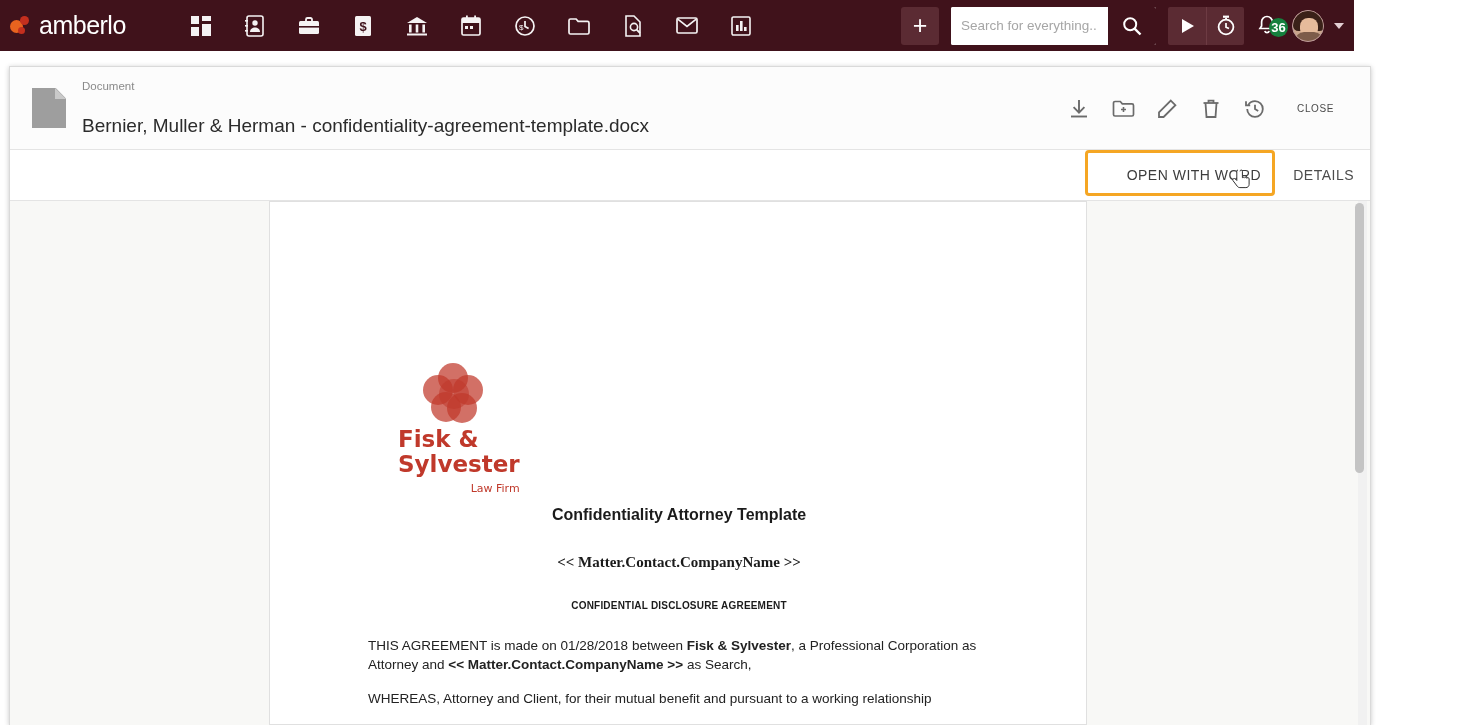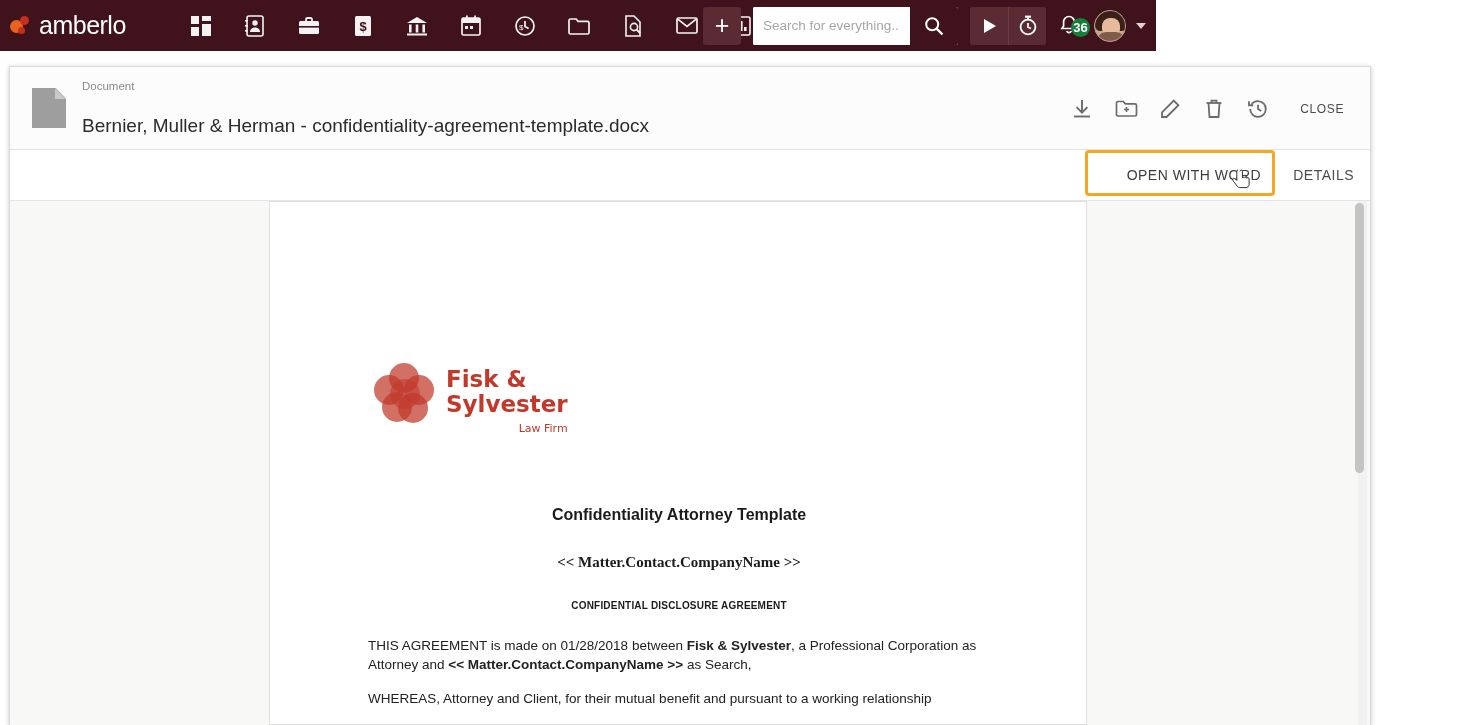--- a/index.html
+++ b/index.html
@@ -13,21 +13,21 @@
   #page {
     position: relative;
     width: 1458px; height: 725px;
     background: #ffffff;
     overflow: hidden;
   }
 
   
   .topbar {
     position: absolute; top: 0; left: 0;
-    width: 1156px; height: 51px;
+    width: 1354px; height: 51px;
     background: #40121b;
     display: flex; align-items: center;
   }
   .brand {
     display: flex; align-items: center;
     margin-left: 10px;
     width: 150px;
   }
   .brand-mark { position: relative; width: 26px; height: 22px; }
   .brand-mark .c1 {
@@ -161,22 +161,22 @@
   .header-actions {
     position: absolute; right: 20px; top: 0; height: 83px;
     display: flex; align-items: center; gap: 0;
   }
   .hact {
     width: 44px; height: 44px;
     display: flex; align-items: center; justify-content: center;
     color: #6b6b6b;
   }
   .close-btn {
-    margin-left: 14px; margin-right: 0;
-    font-size: 12px; color: #4a4a4a; letter-spacing: 0.6px;
+    margin-left: 14px; margin-right: 10px;
+    font-size: 10px; color: #4a4a4a; letter-spacing: 0.6px;
     padding: 8px 6px;
   }
 
   
   .tabrow {
     position: relative;
     height: 51px;
     border-bottom: 1px solid #e4e4e4;
     display: flex; align-items: center; justify-content: flex-end;
     background: #ffffff;
@@ -211,22 +211,22 @@
   }
   .page-sheet {
     position: absolute;
     left: 259px; top: 0px;
     width: 818px; height: 524px;
     background: #ffffff;
     border: 1px solid #e0e0e0;
     overflow: hidden;
   }
   .logo-block {
-    position: absolute; left: 104px; top: 161px;
-    display: flex; align-items: flex-start;
+    position: absolute; left: 128px; top: 161px;
+    display: flex; align-items: center; flex-direction: column;
   }
   .logo-flower { position: relative; width: 60px; height: 60px; margin-right: 12px; }
   .logo-flower i {
     position: absolute; width: 30px; height: 30px; border-radius: 50%;
     background: #c0392b; opacity: 0.72; display:block;
   }
   .logo-flower i:nth-child(1) { left: 15px; top: 0px; }
   .logo-flower i:nth-child(2) { left: 0px; top: 12px; }
   .logo-flower i:nth-child(3) { left: 30px; top: 12px; }
   .logo-flower i:nth-child(4) { left: 8px; top: 29px; }

